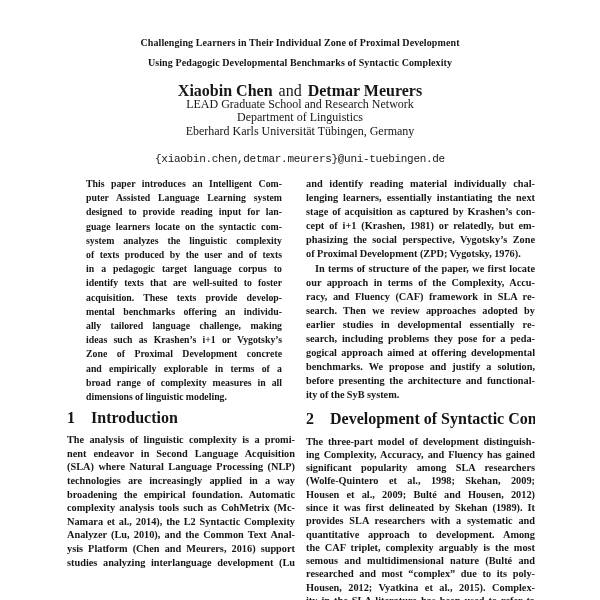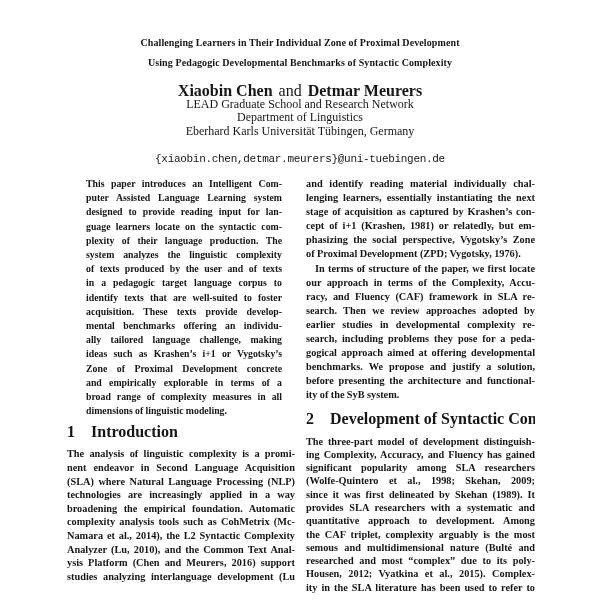--- a/index.html
+++ b/index.html
@@ -103,21 +103,20 @@
     <div class="email">{xiaobin.chen,detmar.meurers}@uni-tuebingen.de</div>
   </div>
 
   <div class="col col-left">
     <div class="abstract-body">
         <div class="para">
           <div class="ln">This paper introduces an Intelligent Com-</div>
           <div class="ln">puter Assisted Language Learning system</div>
           <div class="ln">designed to provide reading input for lan-</div>
           <div class="ln">guage learners locate on the syntactic com-</div>
-          <div class="ln">plexity of their language production. The</div>
           <div class="ln">system analyzes the linguistic complexity</div>
           <div class="ln">of texts produced by the user and of texts</div>
           <div class="ln">in a pedagogic target language corpus to</div>
           <div class="ln">identify texts that are well-suited to foster</div>
           <div class="ln">acquisition. These texts provide develop-</div>
           <div class="ln">mental benchmarks offering an individu-</div>
           <div class="ln">ally tailored language challenge, making</div>
           <div class="ln">ideas such as Krashen’s i+1 or Vygotsky’s</div>
           <div class="ln">Zone of Proximal Development concrete</div>
           <div class="ln">and empirically explorable in terms of a</div>
@@ -152,37 +151,38 @@
           <div class="ln">stage of acquisition as captured by Krashen’s con-</div>
           <div class="ln">cept of i+1 (Krashen, 1981) or relatedly, but em-</div>
           <div class="ln">phasizing the social perspective, Vygotsky’s Zone</div>
           <div class="ln end">of Proximal Development (ZPD; Vygotsky, 1976).</div>
         </div>
         <div class="para indent">
           <div class="ln">In terms of structure of the paper, we first locate</div>
           <div class="ln">our approach in terms of the Complexity, Accu-</div>
           <div class="ln">racy, and Fluency (CAF) framework in SLA re-</div>
           <div class="ln">search.  Then we review approaches adopted by</div>
-          <div class="ln">earlier studies in developmental complexity re-</div>
+          <div class="ln">earlier studies in developmental essentially re-</div>
           <div class="ln">search, including problems they pose for a peda-</div>
           <div class="ln">gogical approach aimed at offering developmental</div>
           <div class="ln">benchmarks. We propose and justify a solution,</div>
           <div class="ln">before presenting the architecture and functional-</div>
           <div class="ln end">ity of the SyB system.</div>
         </div>
       </div>
     <div class="sec-heading sec2">
       <span class="sec-num">2</span><span>Development of Syntactic Complexity</span>
     </div>
     <div class="body-text sec2-body">
         <div class="para">
           <div class="ln">The three-part model of development distinguish-</div>
           <div class="ln">ing Complexity, Accuracy, and Fluency has gained</div>
           <div class="ln">significant popularity among SLA researchers</div>
           <div class="ln">(Wolfe-Quintero et al., 1998; Skehan, 2009;</div>
+          <div class="ln">Housen et al., 2009; Bulté and Housen, 2012)</div>
           <div class="ln">since it was first delineated by Skehan (1989). It</div>
           <div class="ln">provides SLA researchers with a systematic and</div>
           <div class="ln">quantitative approach to development.  Among</div>
           <div class="ln">the CAF triplet, complexity arguably is the most</div>
           <div class="ln">semous and multidimensional nature (Bulté and</div>
           <div class="ln">researched and most “complex” due to its poly-</div>
           <div class="ln">Housen, 2012; Vyatkina et al., 2015). Complex-</div>
           <div class="ln">ity in the SLA literature has been used to refer to</div>
         </div>
       </div>

